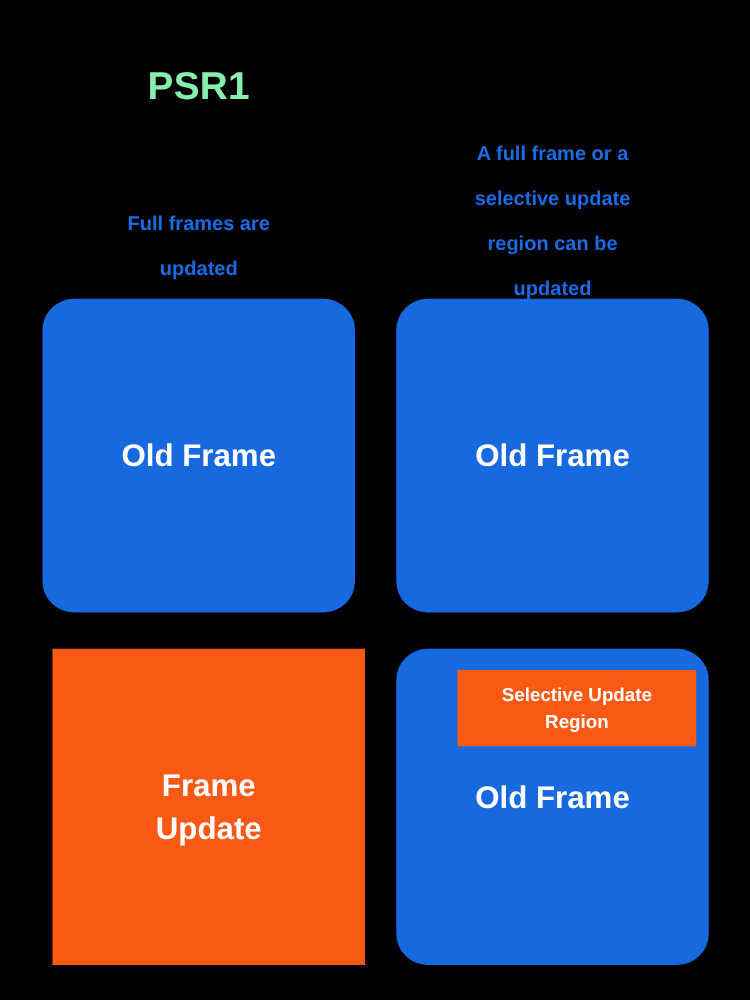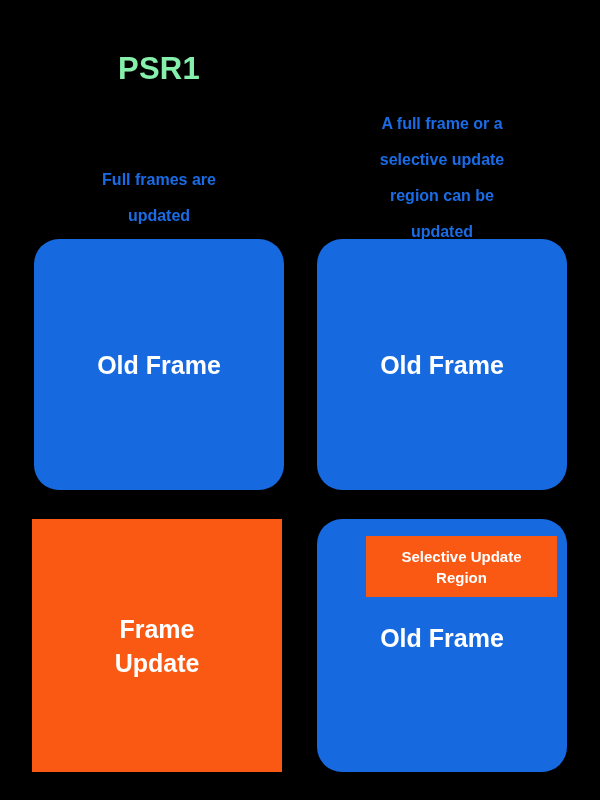--- a/index.html
+++ b/index.html
@@ -62,21 +62,21 @@
     font-weight: 700;
     font-size: 25px;
     line-height: 34px;
     text-align: center;
   }
   .frame-box.blue   { background: #1769e0; border-radius: 25px; }
   .frame-box.orange { background: #fa5914; }
 
   #box-psr1-old    { left: 34px;  top: 239px; width: 250px; height: 251px; }
   #box-psr2-old    { left: 317px; top: 239px; width: 250px; height: 251px; }
-  #box-psr1-update { left: 32px;  top: 519px; width: 250px; height: 253px; }
+  #box-psr1-update { left: 42px;  top: 519px; width: 250px; height: 253px; }
   #box-psr2-sel    { left: 317px; top: 519px; width: 250px; height: 253px; }
 
   
   #box-psr2-sel {
     display: block;
   }
 
   .sel-region {
     position: absolute;
     left: 49px;

